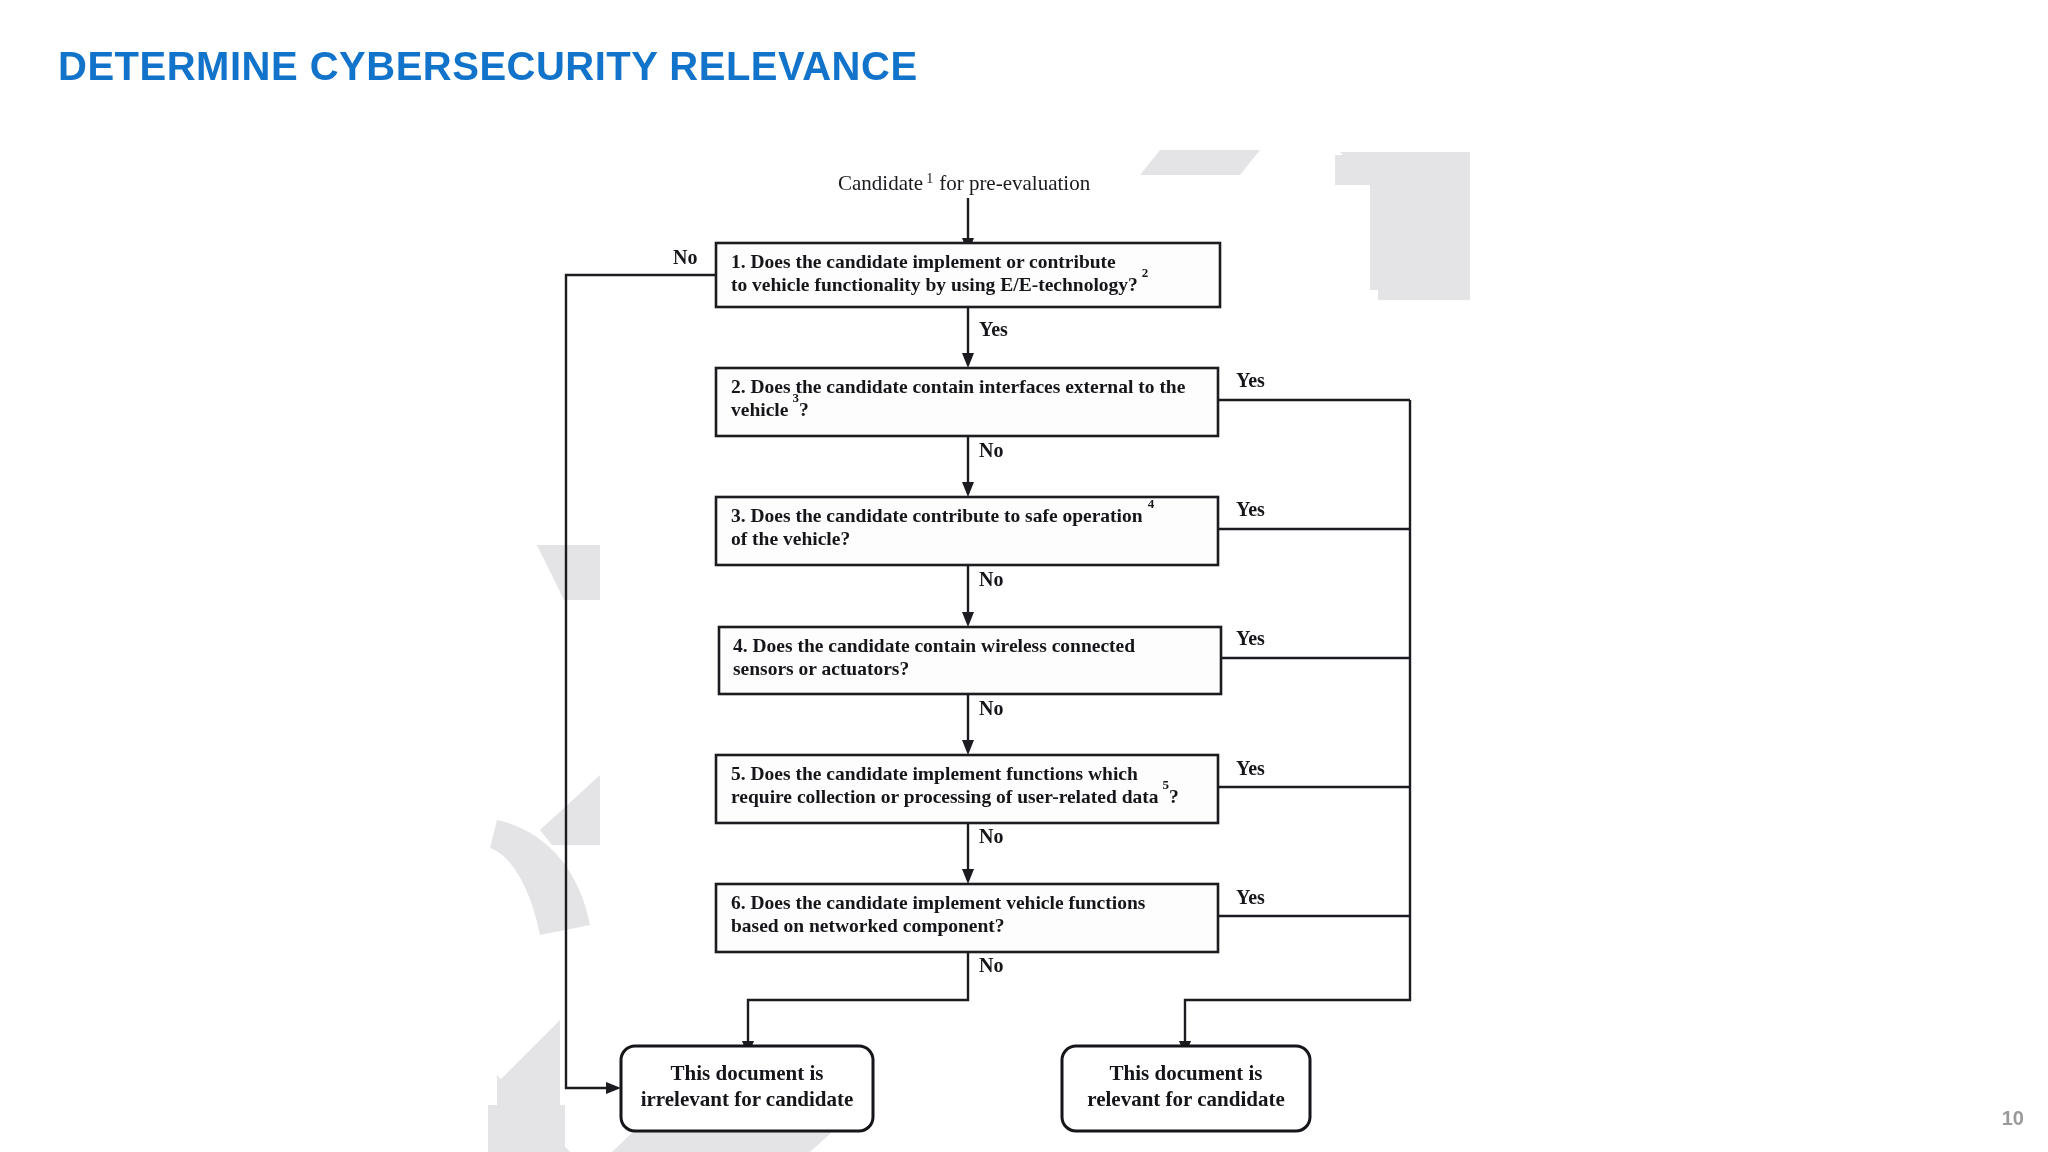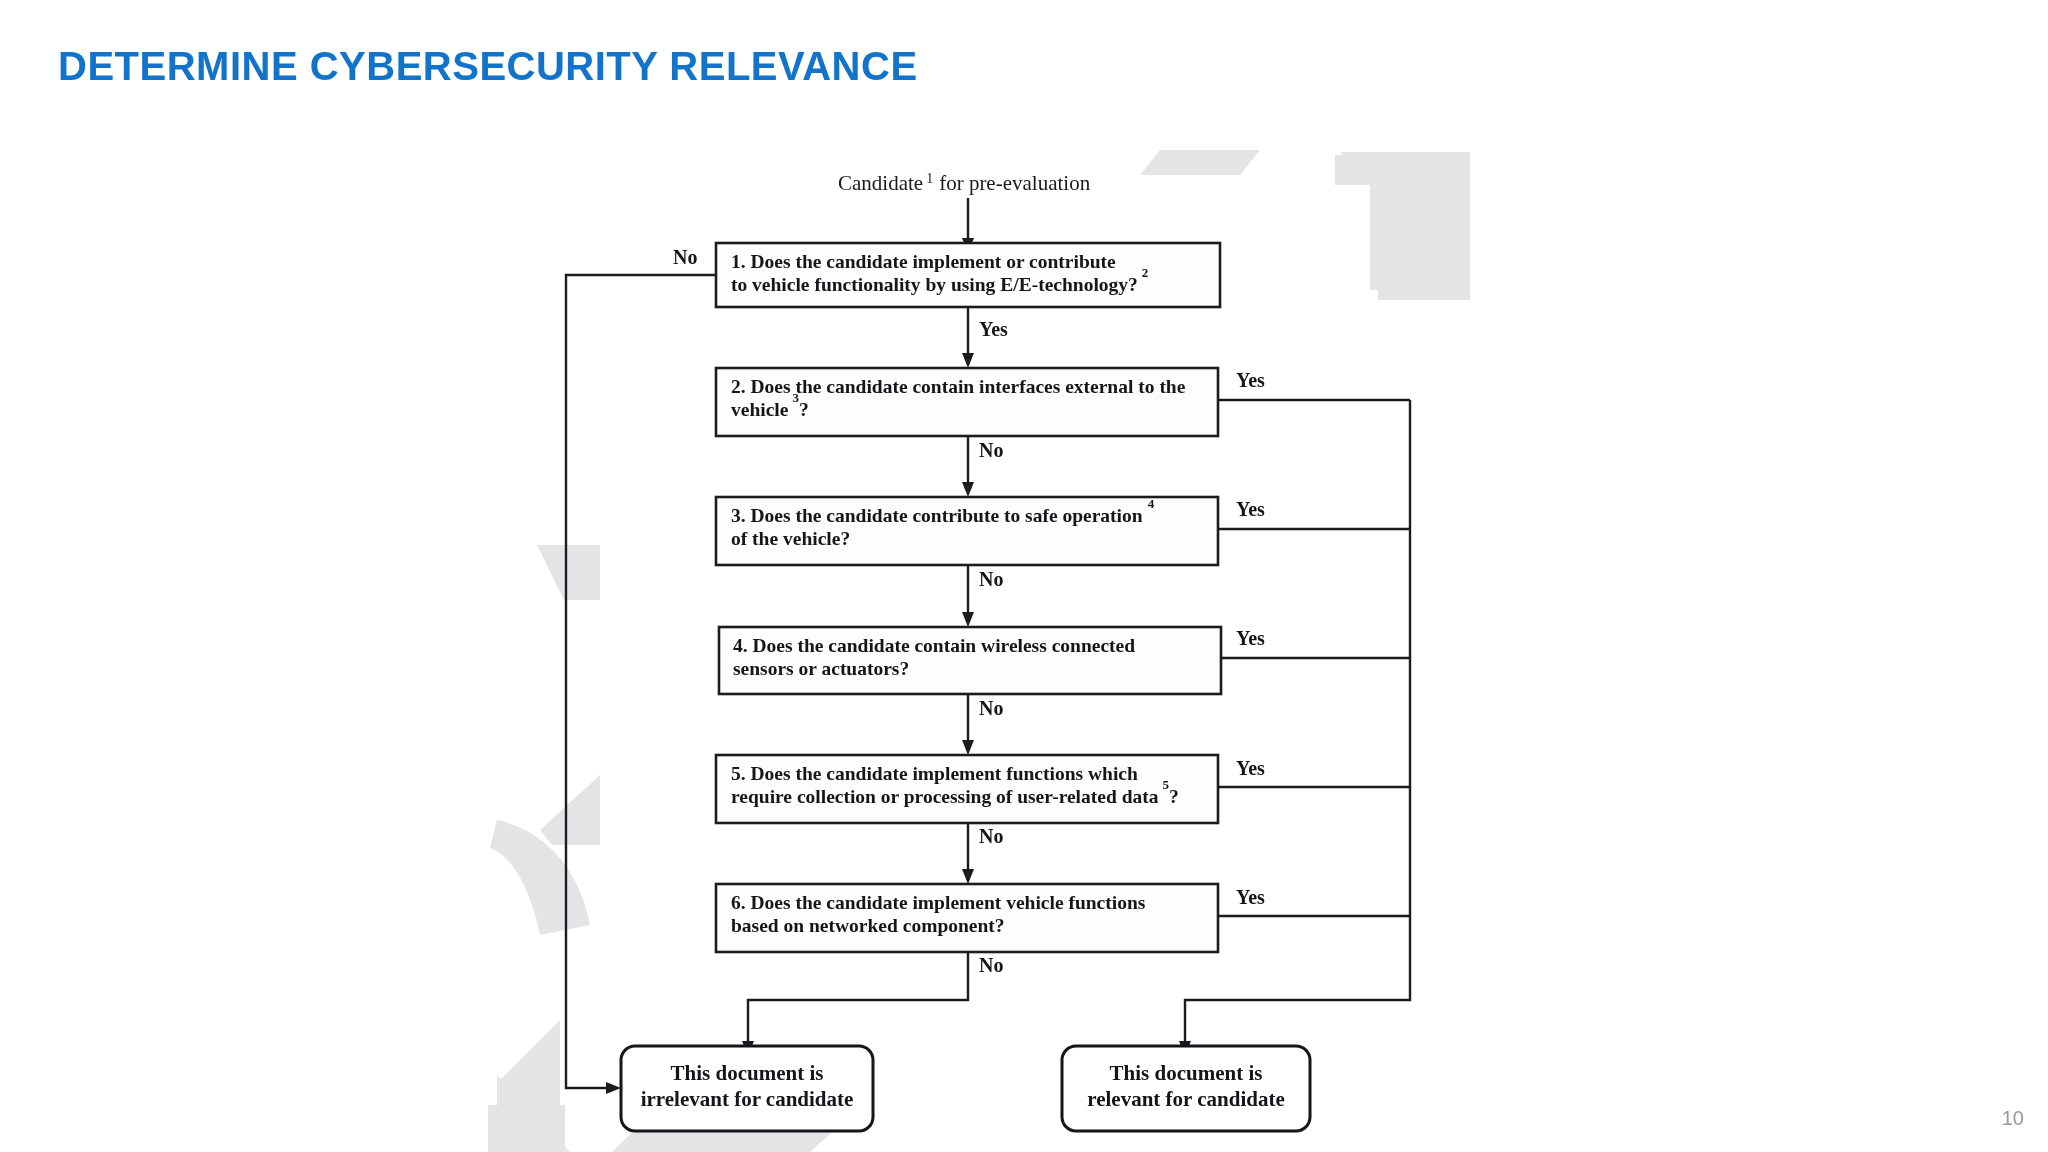--- a/index.html
+++ b/index.html
@@ -39,20 +39,21 @@
 
   
   #page-number {
     position: absolute;
     right: 24px;
     bottom: 22px;
     font-family: "Liberation Sans", sans-serif;
     font-size: 20px;
     color: #9a9a9a;
     z-index: 5;
+    font-weight: bold;
   }
 
   
   #flowchart {
     position: absolute;
     left: 0;
     top: 0;
     width: 1875px;
     height: 1152px;
     z-index: 3;

